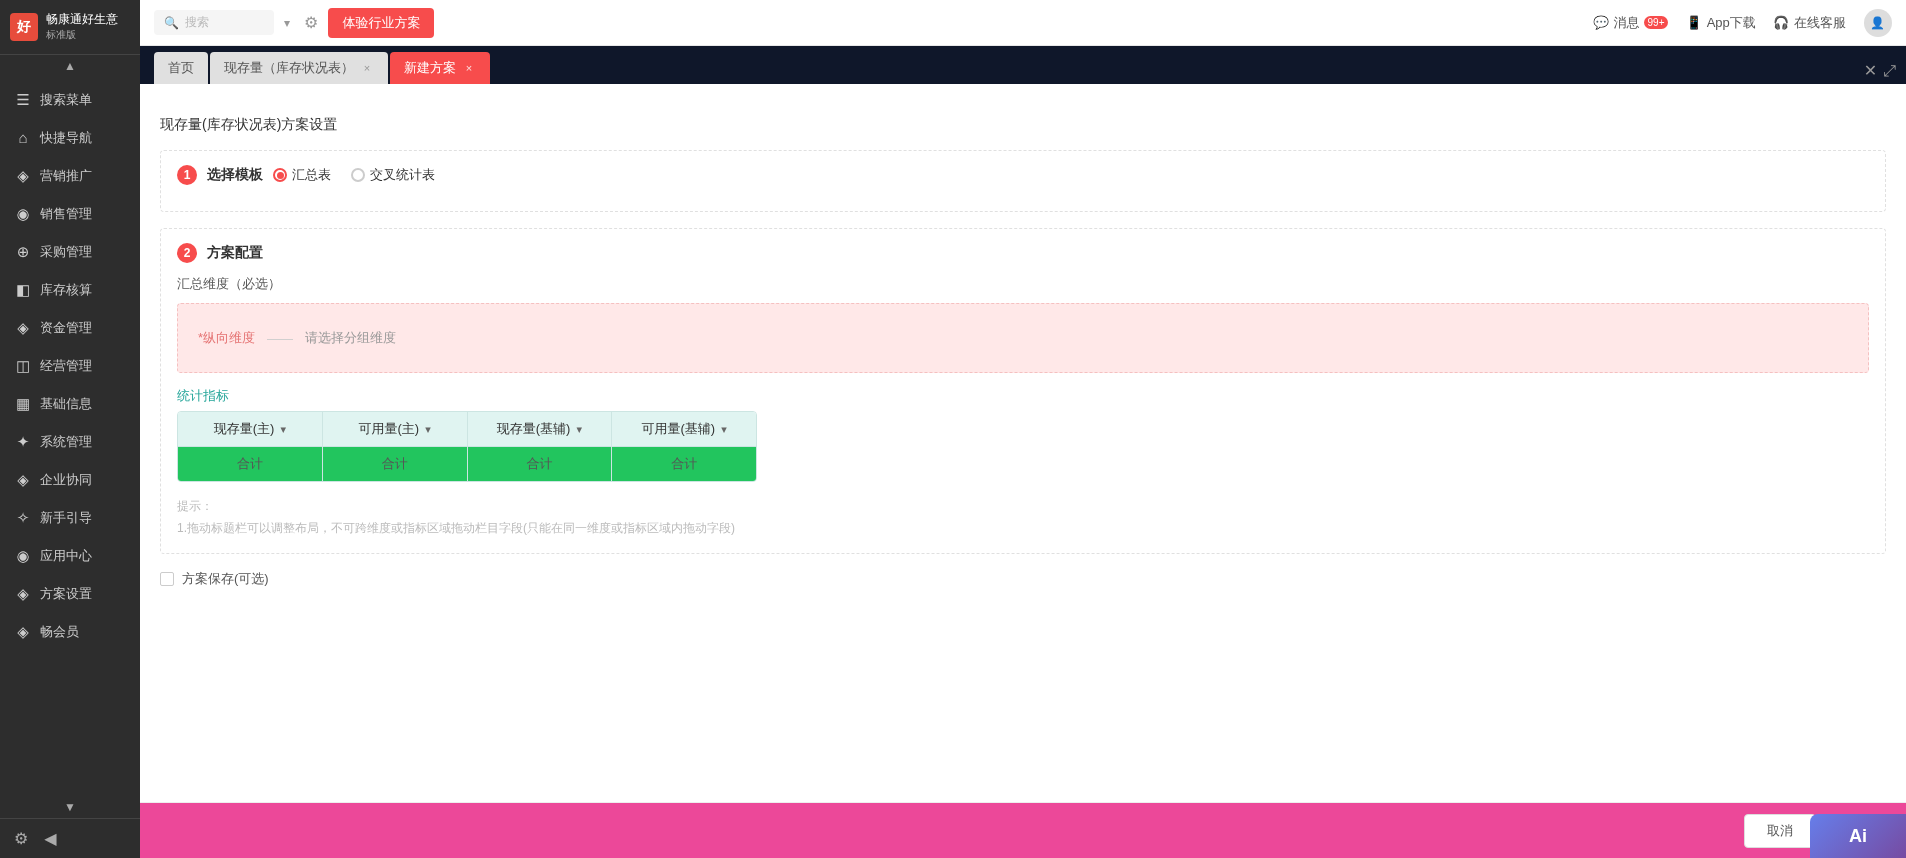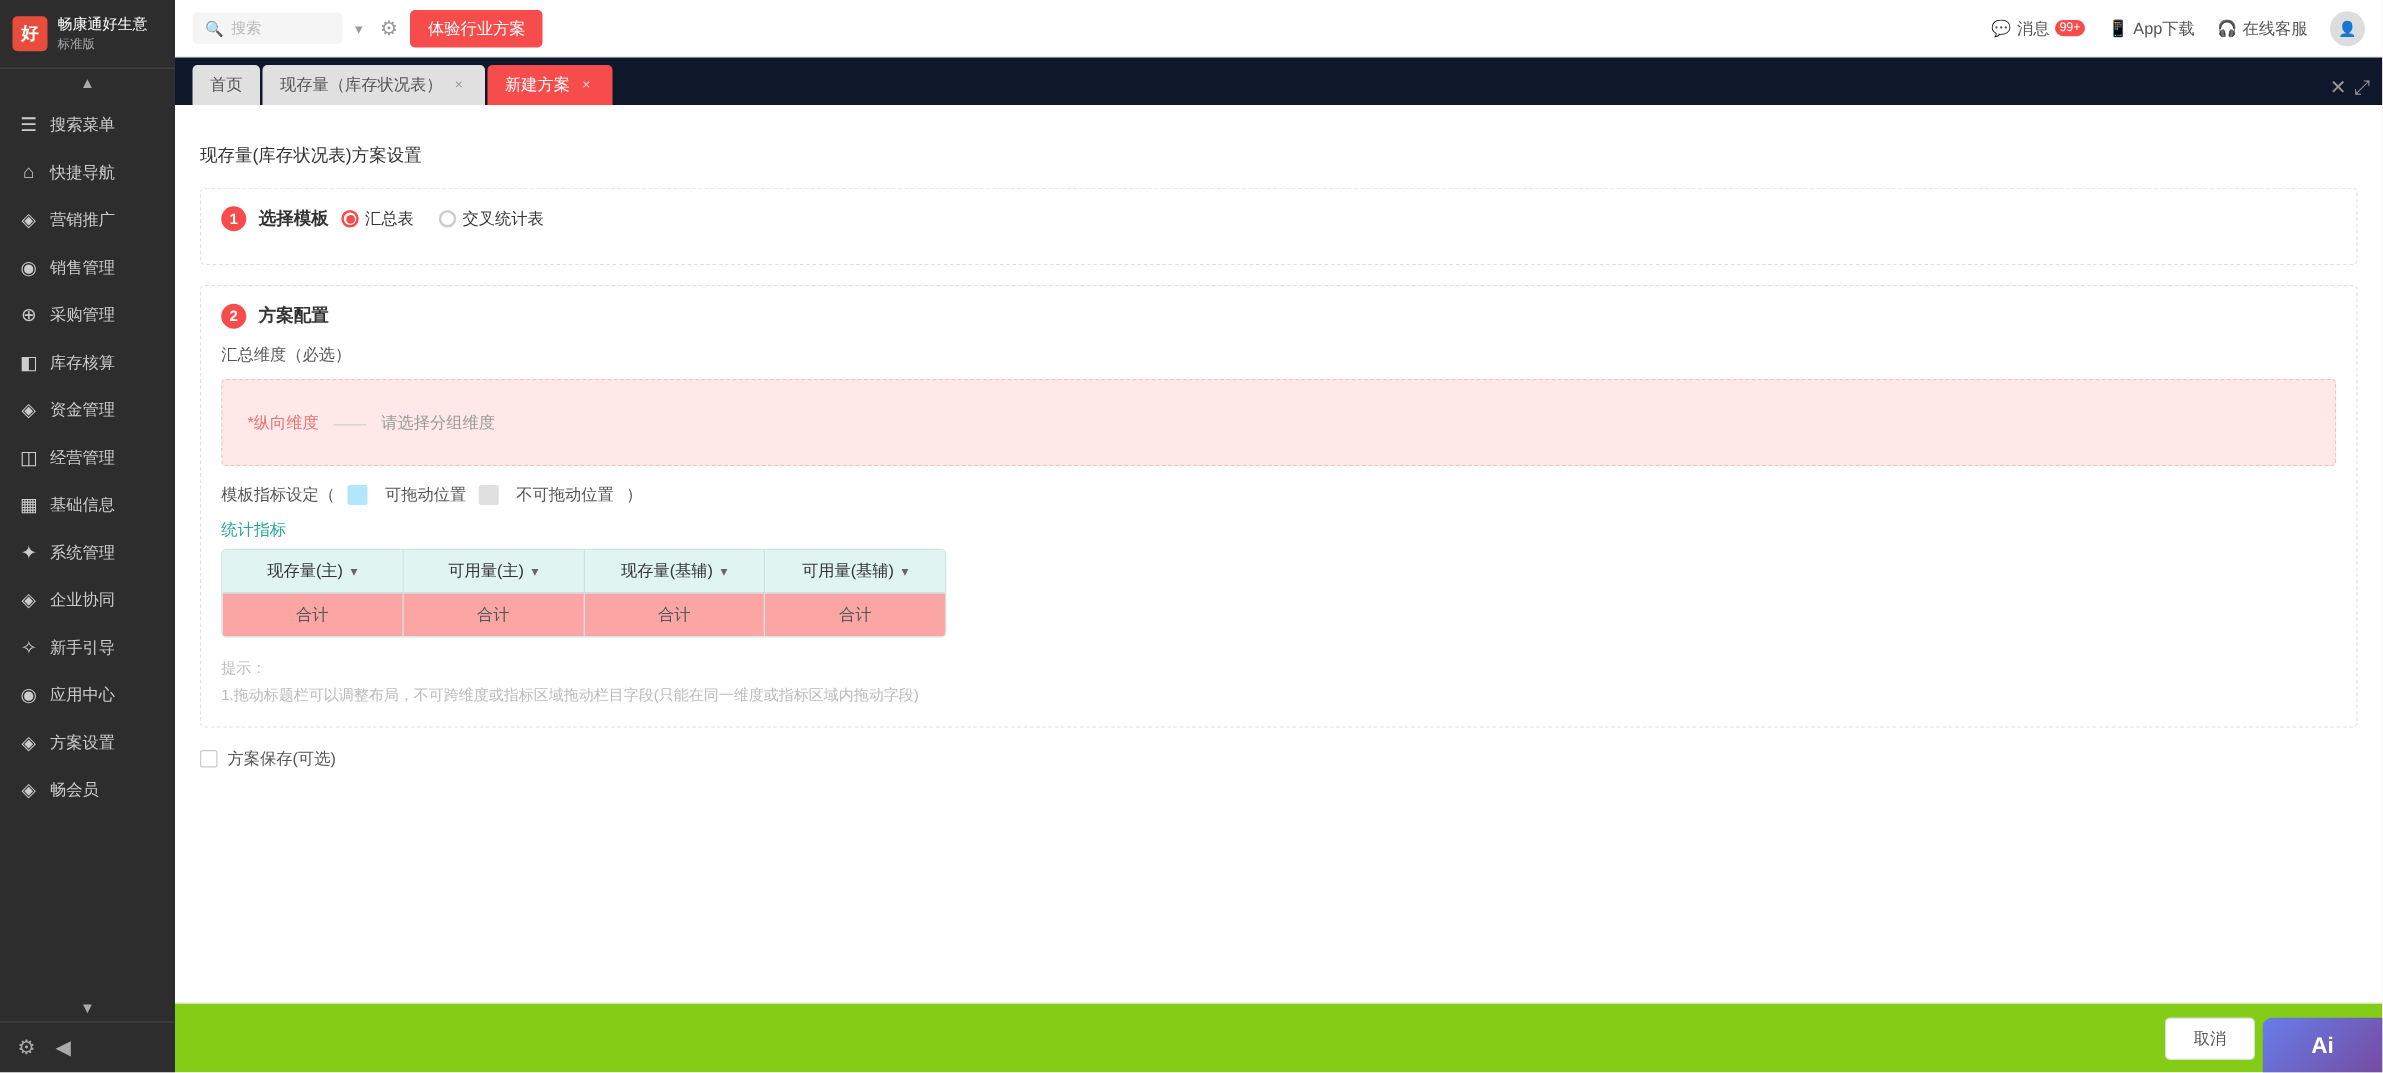--- a/index.html
+++ b/index.html
@@ -256,46 +256,46 @@
     .stat-col:last-child { border-right: none; }
     .stat-col-header {
       padding: 8px 10px;
       display: flex; align-items: center; justify-content: center; gap: 6px;
       font-size: 13px; color: #333;
     }
     .stat-col-body {
       padding: 8px 10px;
       text-align: center;
       font-size: 13px; color: #555;
-      background: #fca5a5;
+      background: #22c55e;
       border-top: 1px solid #cce5e2;
     }
     .chevron-down { font-size: 11px; color: #666; }
 
     
     .tips-box { margin-top: 14px; color: #bbb; font-size: 12px; line-height: 1.8; }
 
     
     .save-row {
       display: flex; align-items: center; gap: 8px;
       margin-top: 10px;
       font-size: 13px; color: #555;
     }
     .save-checkbox {
       width: 14px; height: 14px; border: 1px solid #ccc; border-radius: 2px;
       background: #fff; cursor: pointer;
     }
 
     
     .bottombar {
-      background: #84cc16;
+      background: #ec4899;
       height: 56px;
       display: flex; align-items: center; justify-content: flex-end;
       padding: 0 20px;
-      gap: 12px;
+      gap: 0;
       border-top: 1px solid #eee;
       flex-shrink: 0;
     }
     .btn-cancel {
       background: #fff; color: #555;
       border: 1px solid #ddd;
       border-radius: 4px; padding: 7px 22px;
       cursor: pointer; font-size: 13px;
     }
     .btn-query {
@@ -471,28 +471,20 @@
       </div>
 
       <div class="subsection-label">汇总维度（必选）</div>
 
       <div class="dimension-box">
         <span class="dim-label">*纵向维度</span>
         <span class="dim-dash">——</span>
         <span class="dim-placeholder">请选择分组维度</span>
       </div>
 
-      <div class="indicator-settings">
-        <span>模板指标设定（</span>
-        <span class="indicator-badge"></span>
-        <span>可拖动位置</span>
-        <span class="indicator-badge-gray"></span>
-        <span>不可拖动位置</span>
-        <span>）</span>
-      </div>
 
       <div class="stat-section-label">统计指标</div>
 
       <div class="stat-table">
         <div class="stat-table-header">
           <div class="stat-col">
             <div class="stat-col-header">
               <span>现存量(主)</span>
               <span class="chevron-down">▾</span>
             </div>

